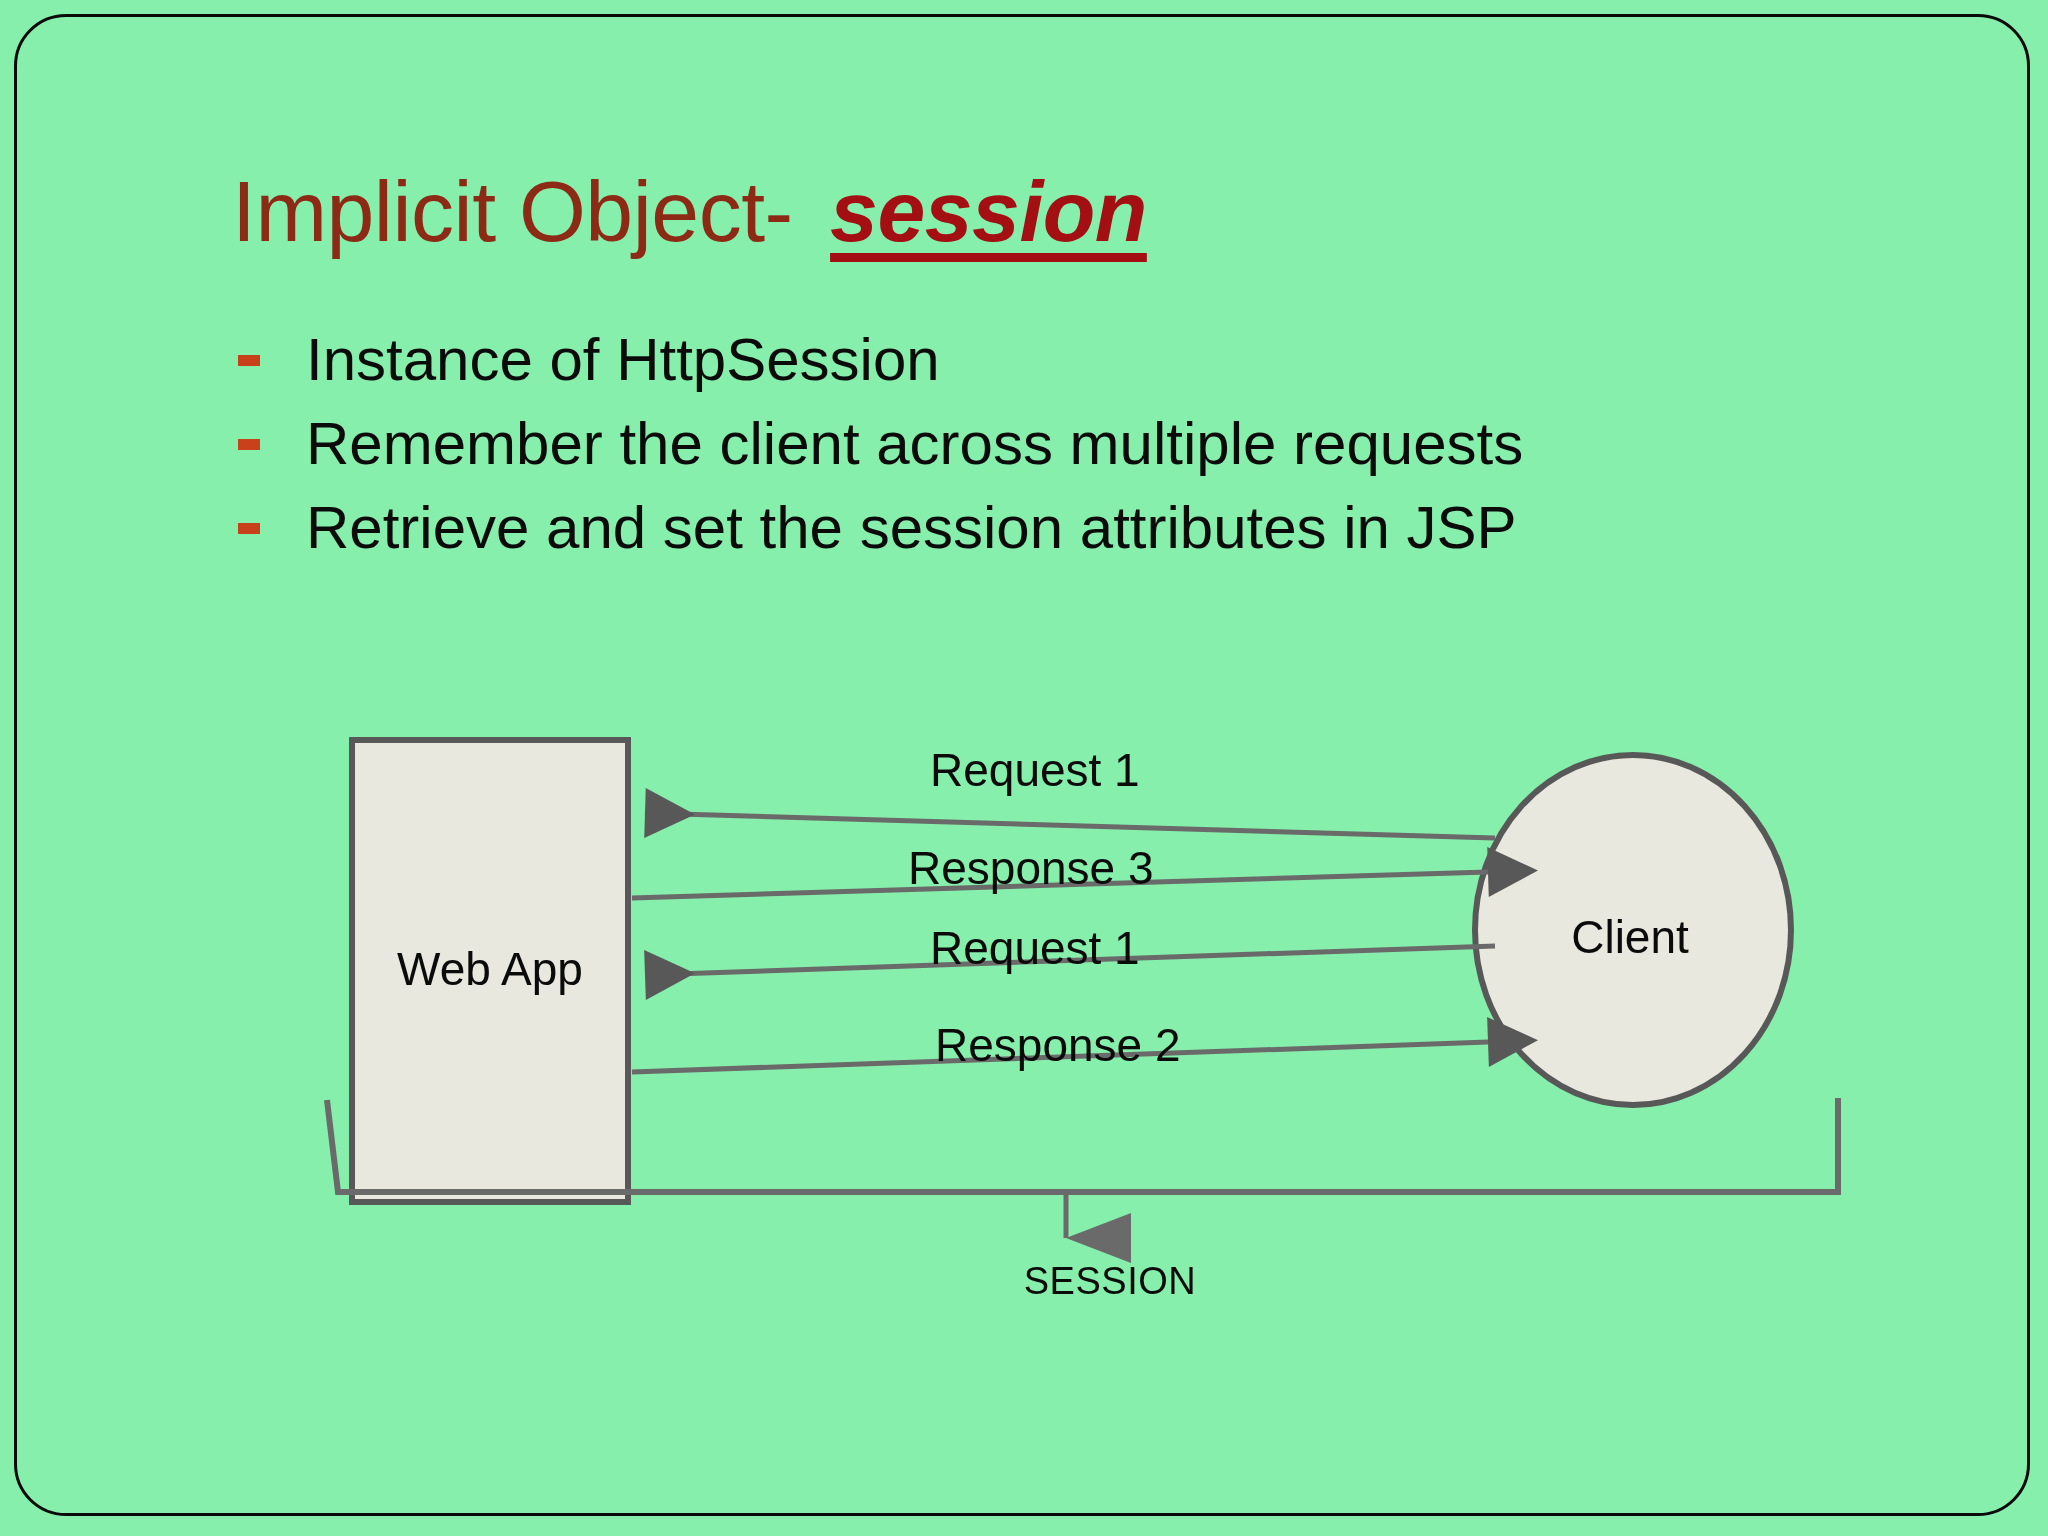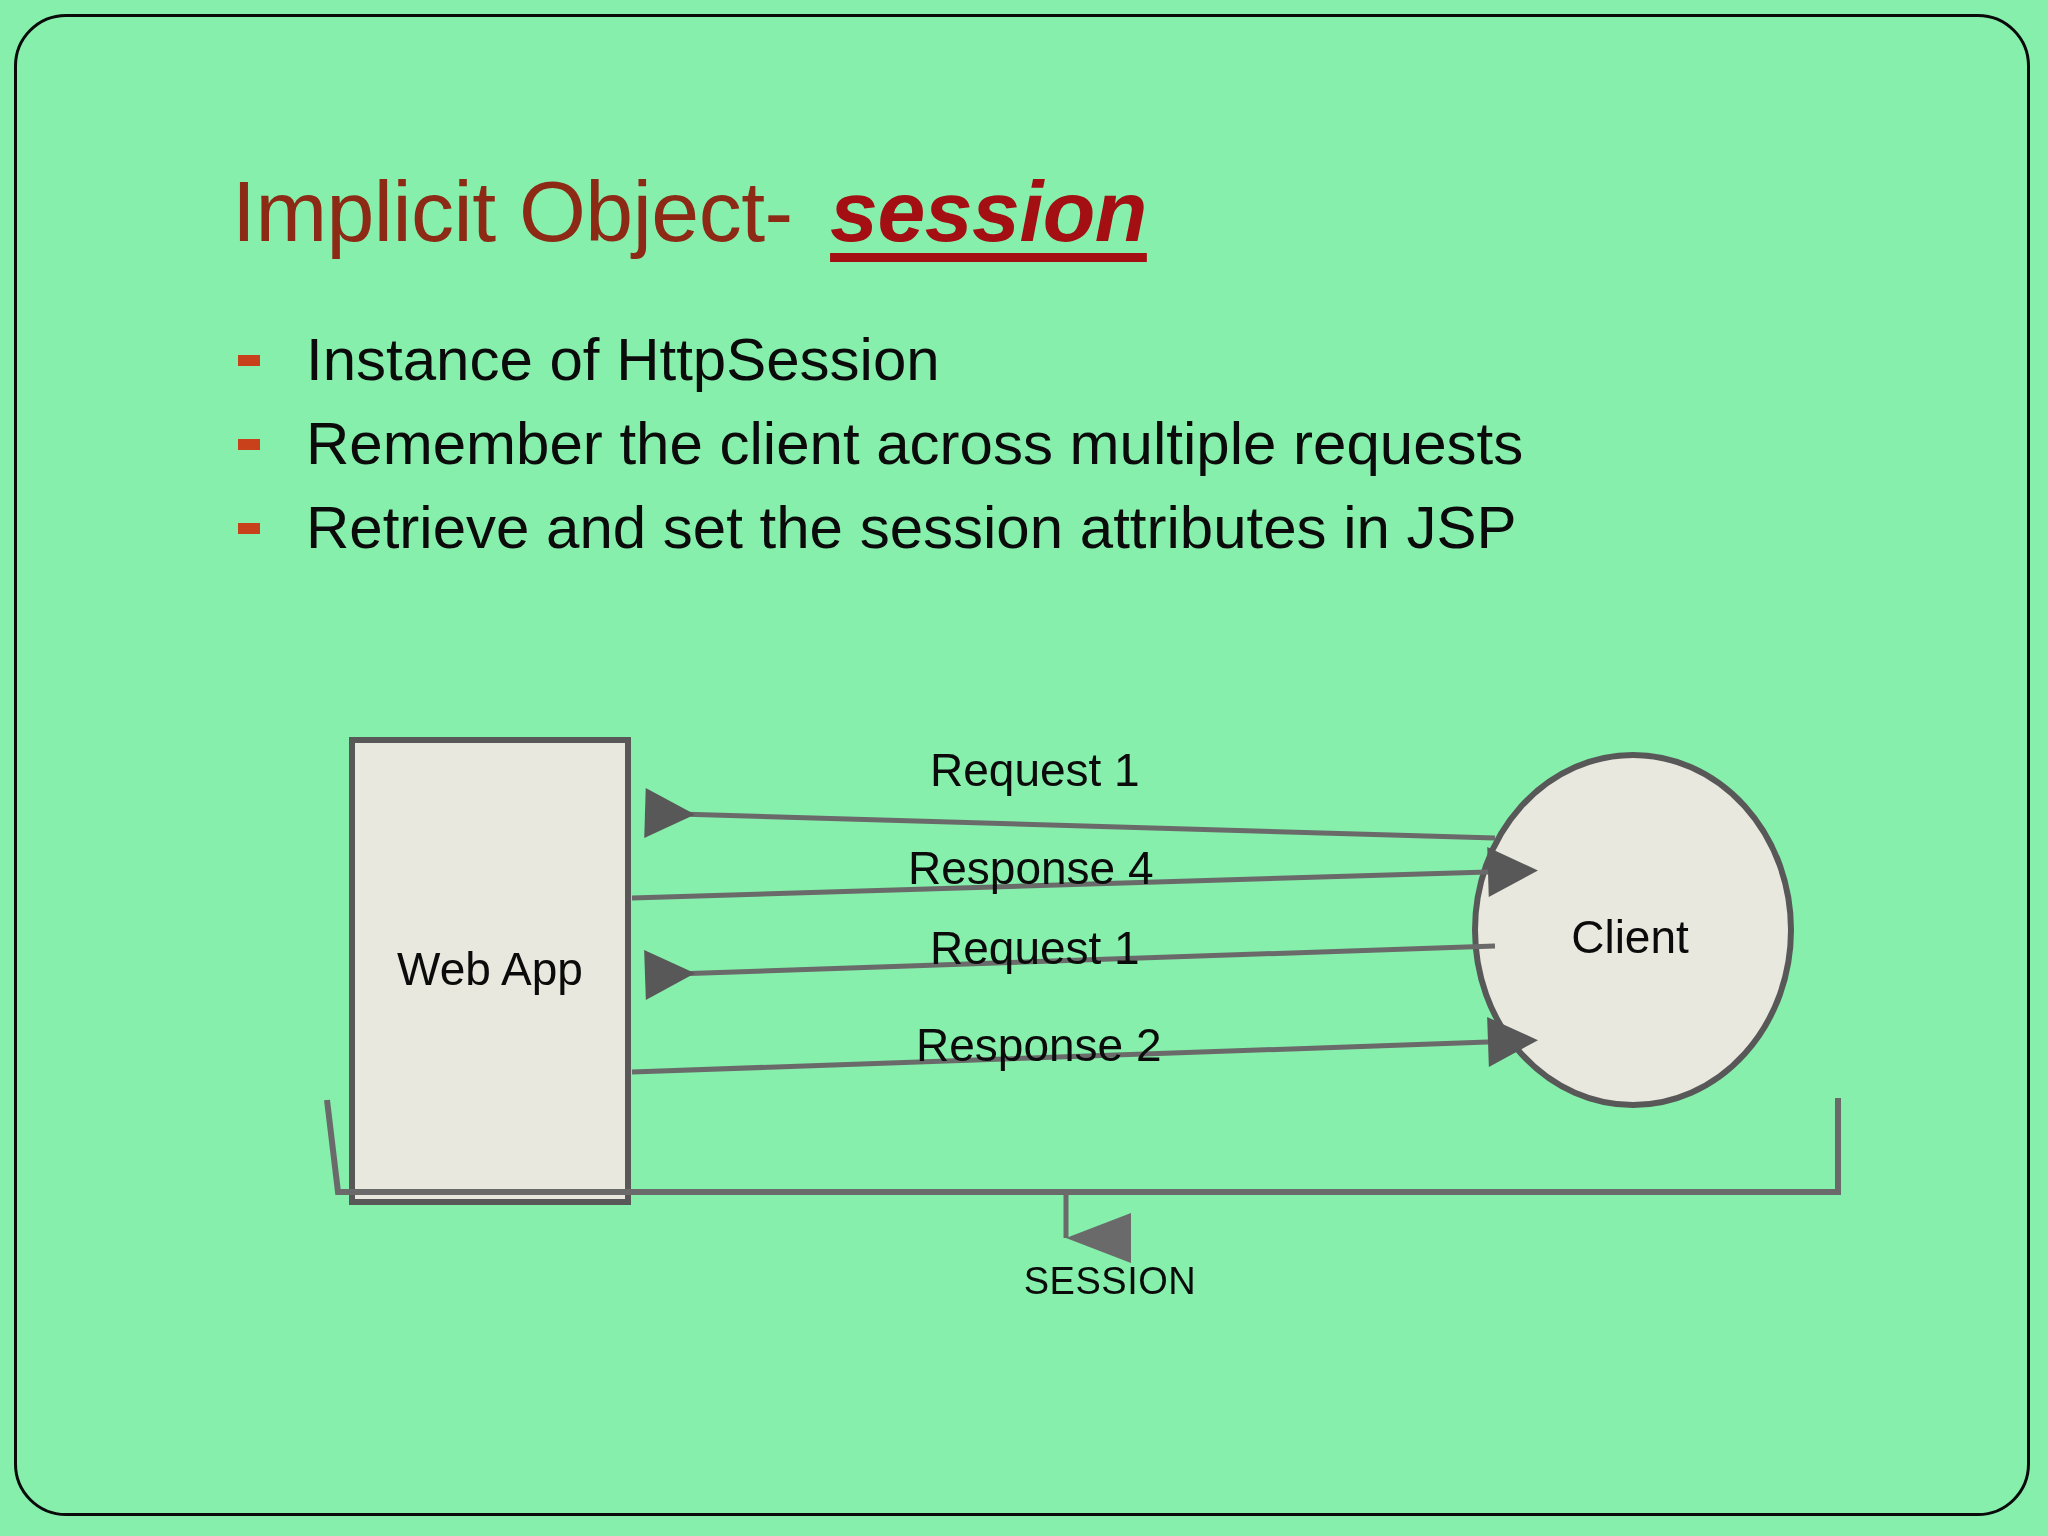--- a/index.html
+++ b/index.html
@@ -186,22 +186,22 @@
 
       <line x1="1066" y1="1193" x2="1066" y2="1238" stroke="#6a6a6a" stroke-width="5" marker-end="url(#arrow-down)"></line>
     </svg>
 
     <div class="node-label" id="client-label">Client</div>
 
     <div class="node-label" id="webapp-label">Web App</div>
 
     <div class="flow-label" style="left:930px; top:735px;">Request 1</div>
 
-    <div class="flow-label" style="left:908px; top:833px;">Response 4</div>
+    <div class="flow-label" style="left:908px; top:833px;">Response 3</div>
 
     <div class="flow-label" style="left:930px; top:913px;">Request 1</div>
 
-    <div class="flow-label" style="left:916px; top:1010px;">Response 2</div>
+    <div class="flow-label" style="left:935px; top:1010px;">Response 2</div>
 
     <div id="session-label">SESSION</div>
 
   </div>
 </div>
 
 </body></html>

